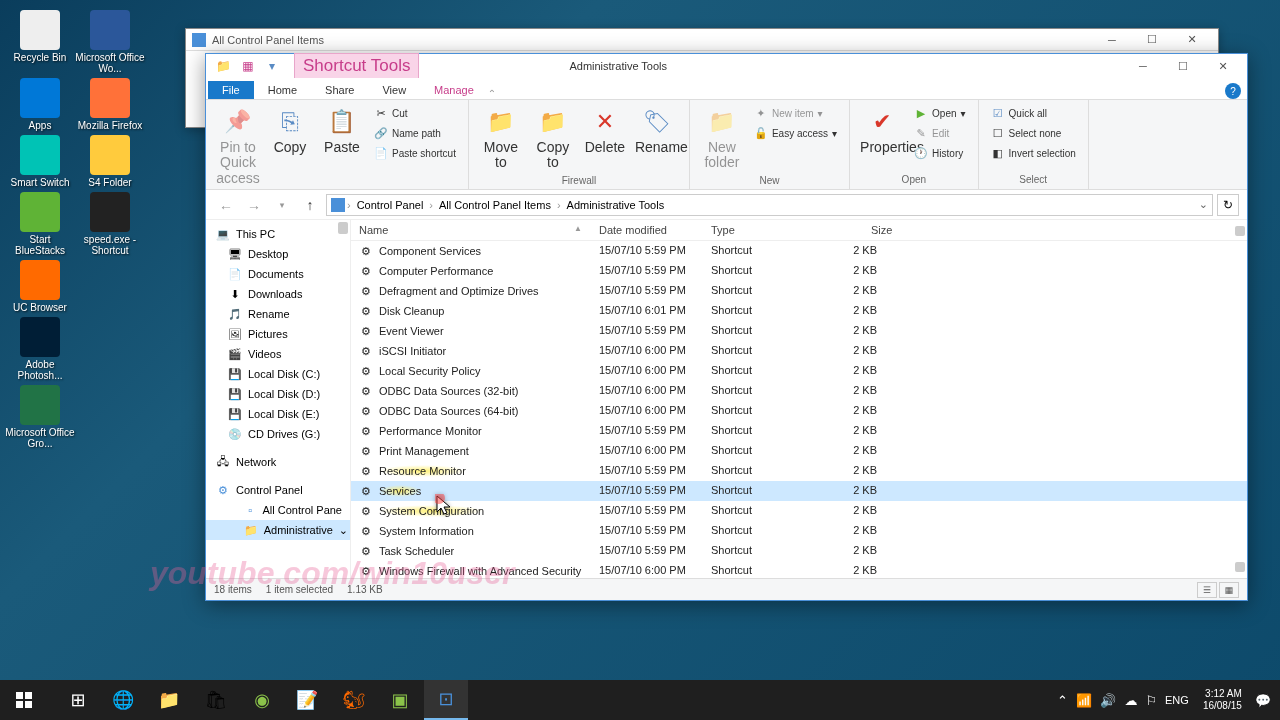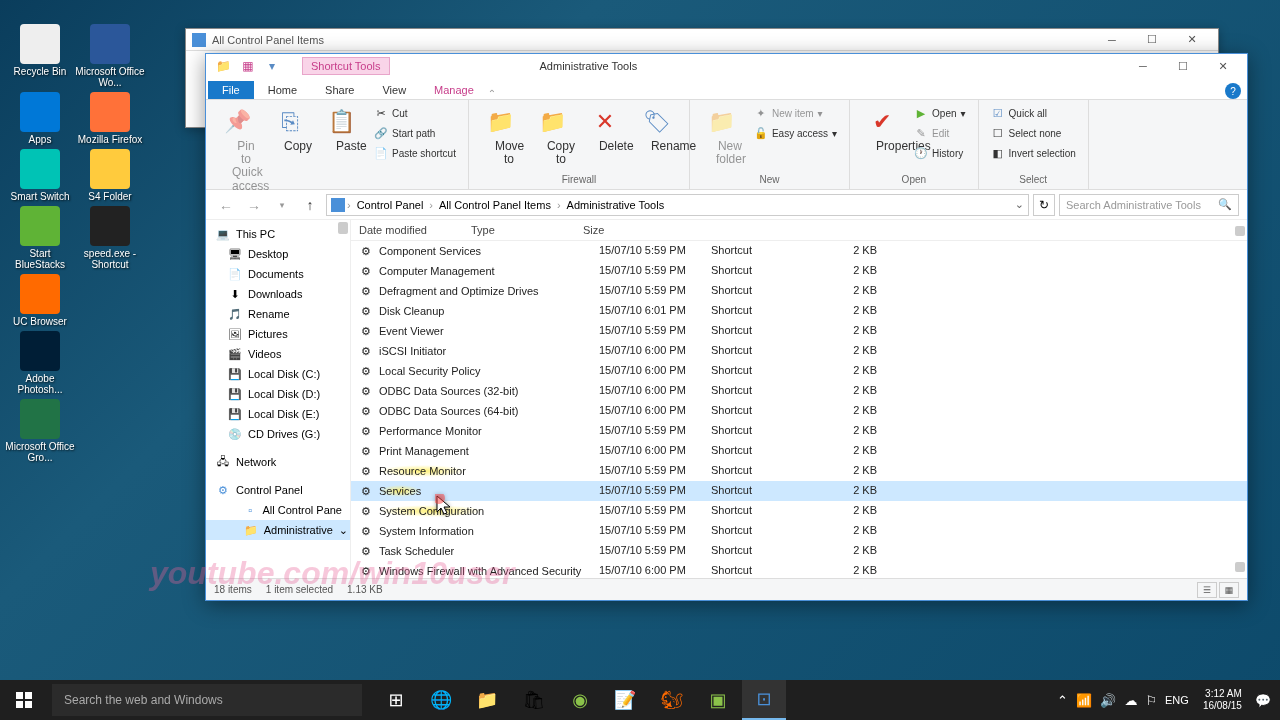--- a/index.html
+++ b/index.html
@@ -1,56 +1,56 @@
 <!DOCTYPE html>
 <html><head>
 <meta charset="utf-8">
 <style>
 * { margin: 0; padding: 0; box-sizing: border-box; font-family: 'Segoe UI', Tahoma, sans-serif; }
 body { width: 1280px; height: 720px; background: linear-gradient(135deg, #0a3d5c 0%, #1a5a7a 30%, #0d4a6b 100%); position: relative; overflow: hidden; }
 
 
-.desktop-icons { position: absolute; top: 22px; left: 5px; width: 150px; }
+.desktop-icons { position: absolute; top: 8px; left: 5px; width: 150px; }
 .desktop-icon { width: 70px; display: inline-block; text-align: center; margin: 2px 0; vertical-align: top; cursor: pointer; }
 .desktop-icon .ico { width: 40px; height: 40px; margin: 0 auto; border-radius: 4px; display: flex; align-items: center; justify-content: center; font-size: 24px; color: white; }
 .desktop-icon .lbl { color: white; font-size: 10px; text-shadow: 1px 1px 2px rgba(0,0,0,0.8); margin-top: 2px; line-height: 1.1; }
 
 
 .window-back { position: absolute; top: 28px; left: 185px; width: 1034px; height: 100px; background: #fff; border: 1px solid #888; box-shadow: 0 2px 10px rgba(0,0,0,0.3); }
 .window-back .titlebar { height: 22px; background: #fff; border-bottom: 1px solid #ddd; display: flex; align-items: center; padding: 0 6px; font-size: 11px; color: #555; }
 .window-back .titlebar .ico { width: 14px; height: 14px; background: #4a90d9; margin-right: 6px; }
 .window-back .wbtns { margin-left: auto; display: flex; }
 .window-back .wbtn { width: 28px; height: 20px; display: flex; align-items: center; justify-content: center; font-size: 10px; color: #555; }
 
 
 .window { position: absolute; top: 53px; left: 205px; width: 1043px; height: 548px; background: #fff; border: 1px solid #4a90d9; box-shadow: 0 4px 20px rgba(0,0,0,0.4); display: flex; flex-direction: column; }
 .titlebar { height: 24px; background: #fff; display: flex; align-items: center; padding: 0 4px; }
 .titlebar .qat { display: flex; gap: 4px; padding: 0 4px; }
 .titlebar .qat-ico { width: 20px; height: 20px; display: flex; align-items: center; justify-content: center; font-size: 12px; color: #5a8bc4; }
 .titlebar .title { font-size: 11px; color: #333; margin-left: 150px; }
-.titlebar .context-tab { background: #f9d4e8; padding: 2px 8px; font-size: 11px; color: #c73d8a; margin-left: 16px; border: 1px solid #e8a5ca; }
+.titlebar .context-tab { background: #f9d4e8; padding: 2px 8px; font-size: 17px; color: #c73d8a; margin-left: 8px; border: 1px solid #e8a5ca; }
 .titlebar .wbtns { margin-left: auto; display: flex; }
 .titlebar .wbtn { width: 40px; height: 22px; display: flex; align-items: center; justify-content: center; font-size: 11px; color: #555; cursor: pointer; }
 
 
 .ribbon-tabs { height: 22px; background: #fff; display: flex; align-items: end; padding: 0 2px; border-bottom: 1px solid #ddd; }
 .tab { padding: 3px 14px; font-size: 11px; color: #333; cursor: pointer; }
 .tab.file { background: #1979ca; color: #fff; }
 .tab.manage { color: #c73d8a; }
 .ribbon-tabs .help { margin-left: auto; width: 16px; height: 16px; border-radius: 50%; background: #1979ca; color: #fff; font-size: 10px; display: flex; align-items: center; justify-content: center; margin-right: 4px; }
 .ribbon-tabs .collapse { font-size: 10px; color: #999; margin-right: 6px; }
 
 
 .ribbon { height: 90px; background: #f5f6f7; border-bottom: 1px solid #ddd; display: flex; }
 .rgroup { border-right: 1px solid #ddd; padding: 4px 8px; display: flex; flex-direction: column; }
 .rgroup .rbody { flex: 1; display: flex; gap: 4px; align-items: flex-start; }
 .rgroup .rlabel { text-align: center; font-size: 10px; color: #666; padding-top: 2px; }
 .rbtn-big { width: 48px; text-align: center; cursor: pointer; padding: 2px; }
 .rbtn-big .rico { width: 32px; height: 32px; margin: 0 auto 2px; display: flex; align-items: center; justify-content: center; font-size: 22px; }
-.rbtn-big .rlbl { font-size: 12px; color: #333; line-height: 1.1; margin-left: 16px; }
+.rbtn-big .rlbl { font-size: 14px; color: #333; line-height: 1.1; }
 .rbtn-big.disabled { opacity: 0.5; }
 .rbtn-list { display: flex; flex-direction: column; gap: 2px; }
 .rbtn-sm { display: flex; align-items: center; gap: 4px; font-size: 10px; color: #333; padding: 2px 4px; cursor: pointer; white-space: nowrap; }
 .rbtn-sm .rico { width: 14px; height: 14px; display: flex; align-items: center; justify-content: center; font-size: 11px; }
 .rbtn-sm.disabled { opacity: 0.5; }
 
 
 .addrbar { height: 30px; background: #fff; border-bottom: 1px solid #eee; display: flex; align-items: center; padding: 0 8px; gap: 4px; }
 .navbtn { width: 24px; height: 24px; display: flex; align-items: center; justify-content: center; color: #999; font-size: 14px; cursor: pointer; }
 .navbtn.enabled { color: #333; }
@@ -72,21 +72,21 @@
 .nav-item .nico { width: 14px; height: 14px; display: flex; align-items: center; justify-content: center; font-size: 11px; }
 .nav-item.selected { background: #cde8ff; }
 .nav-spacer { height: 8px; }
 
 .filelist { flex: 1; display: flex; flex-direction: column; min-height: 0; position: relative; }
 .headers { display: flex; border-bottom: 1px solid #eee; font-size: 11px; color: #444; }
 .hcol { padding: 4px 8px; border-right: 1px solid transparent; cursor: pointer; }
 .hcol.name { width: 240px; }
 .hcol.date { width: 112px; }
 .hcol.type { width: 112px; }
-.hcol.size { width: 70px; text-align: left; }
+.hcol.size { width: 70px; text-align: left; margin-left: 48px; }
 .rows { flex: 1; overflow-y: auto; }
 .row { display: flex; font-size: 11px; color: #222; padding: 1px 0; cursor: pointer; }
 .row.selected { background: #cde8ff; }
 .row .c { padding: 2px 8px; white-space: nowrap; overflow: hidden; }
 .row .c.name { width: 240px; display: flex; align-items: center; gap: 6px; }
 .row .c.date { width: 112px; }
 .row .c.type { width: 112px; }
 .row .c.size { width: 70px; text-align: right; }
 .row .fico { width: 14px; height: 14px; display: flex; align-items: center; justify-content: center; font-size: 11px; }
 .highlight { background: radial-gradient(ellipse, #fff176 0%, rgba(255,241,118,0) 70%); }
@@ -170,21 +170,21 @@
             <div class="rico" style="color:#d4a017">📋</div>
             <div class="rlbl">Paste</div>
           </div>
         <div class="rbtn-list">
           <div class="rbtn-sm">
               <span class="rico">✂</span>
               <span>Cut</span>
             </div>
           <div class="rbtn-sm">
               <span class="rico">🔗</span>
-              <span>Start path</span>
+              <span>Name path</span>
             </div>
           <div class="rbtn-sm">
               <span class="rico">📄</span>
               <span>Paste shortcut</span>
             </div>
         </div>
       </div>
       <div class="rlabel">Clipboard</div>
     </div>
     <div class="rgroup">
@@ -271,24 +271,20 @@
       <div class="bc-ico"></div>
       <span class="bc-sep">›</span>
       <span class="bc-item">Control Panel</span>
       <span class="bc-sep">›</span>
       <span class="bc-item">All Control Panel Items</span>
       <span class="bc-sep">›</span>
       <span class="bc-item">Administrative Tools</span>
       <span class="bc-drop">⌄</span>
     </div>
     <div class="refresh">↻</div>
-    <div class="searchbox">
-      <span>Search Administrative Tools</span>
-      <span class="srch-ico">🔍</span>
-    </div>
   </div>
 
   <div class="content">
     <div class="navpane">
       <div class="nav-item root">
           <span class="nico">💻</span>
           <span>This PC</span>
         </div>
       <div id="nav-items">
           <div class="nav-item">
@@ -344,38 +340,39 @@
         </div>
       <div class="nav-item sub">
           <span class="nico" style="color:#4a90d9">▫</span>
           <span>All Control Pane</span>
         </div>
       <div class="nav-item sub selected"><span class="nico" style="color:#d4a017">📁</span><span>Administrative</span> ⌄</div>
       <div class="scroll-indicator" style="top:2px;height:12px"></div>
     </div>
     <div class="filelist">
       <div class="headers">
+        <div class="hcol name"><span>Name</span> <span style="float:right;color:#999;font-size:8px">▲</span></div>
         <div class="hcol date">Date modified</div>
         <div class="hcol type">Type</div>
         <div class="hcol size">Size</div>
       </div>
       <div class="rows" id="file-rows">
           <div class="row">
             <div class="c name">
               <span class="fico">⚙</span>
               <span class="">Component Services</span>
             </div>
             <div class="c date">15/07/10 5:59 PM</div>
             <div class="c type">Shortcut</div>
             <div class="c size">2 KB</div>
           </div>
           <div class="row">
             <div class="c name">
               <span class="fico">⚙</span>
-              <span class="">Computer Management</span>
+              <span class="">Computer Performance</span>
             </div>
             <div class="c date">15/07/10 5:59 PM</div>
             <div class="c type">Shortcut</div>
             <div class="c size">2 KB</div>
           </div>
           <div class="row">
             <div class="c name">
               <span class="fico">⚙</span>
               <span class="">Defragment and Optimize Drives</span>
             </div>
@@ -537,23 +534,20 @@
 
 <div class="taskbar">
   <div class="start">
     <svg width="16" height="16" viewBox="0 0 16 16">
         <rect x="0" y="0" width="7" height="7" fill="#fff"></rect>
         <rect x="9" y="0" width="7" height="7" fill="#fff"></rect>
         <rect x="0" y="9" width="7" height="7" fill="#fff"></rect>
         <rect x="9" y="9" width="7" height="7" fill="#fff"></rect>
       </svg>
   </div>
-  <div class="tsearch">
-      <span>Search the web and Windows</span>
-    </div>
   <div class="tasks">
     <div class="task" style="color:#fff">⊞</div>
     <div class="task">🌐</div>
     <div class="task">📁</div>
     <div class="task">🛍</div>
     <div class="task" style="color:#8bc34a">◉</div>
     <div class="task">📝</div>
     <div class="task" style="color:#ff6a00">🐿</div>
     <div class="task" style="color:#8bc34a">▣</div>
     <div class="task active" style="color:#4a90d9">⊡</div>

